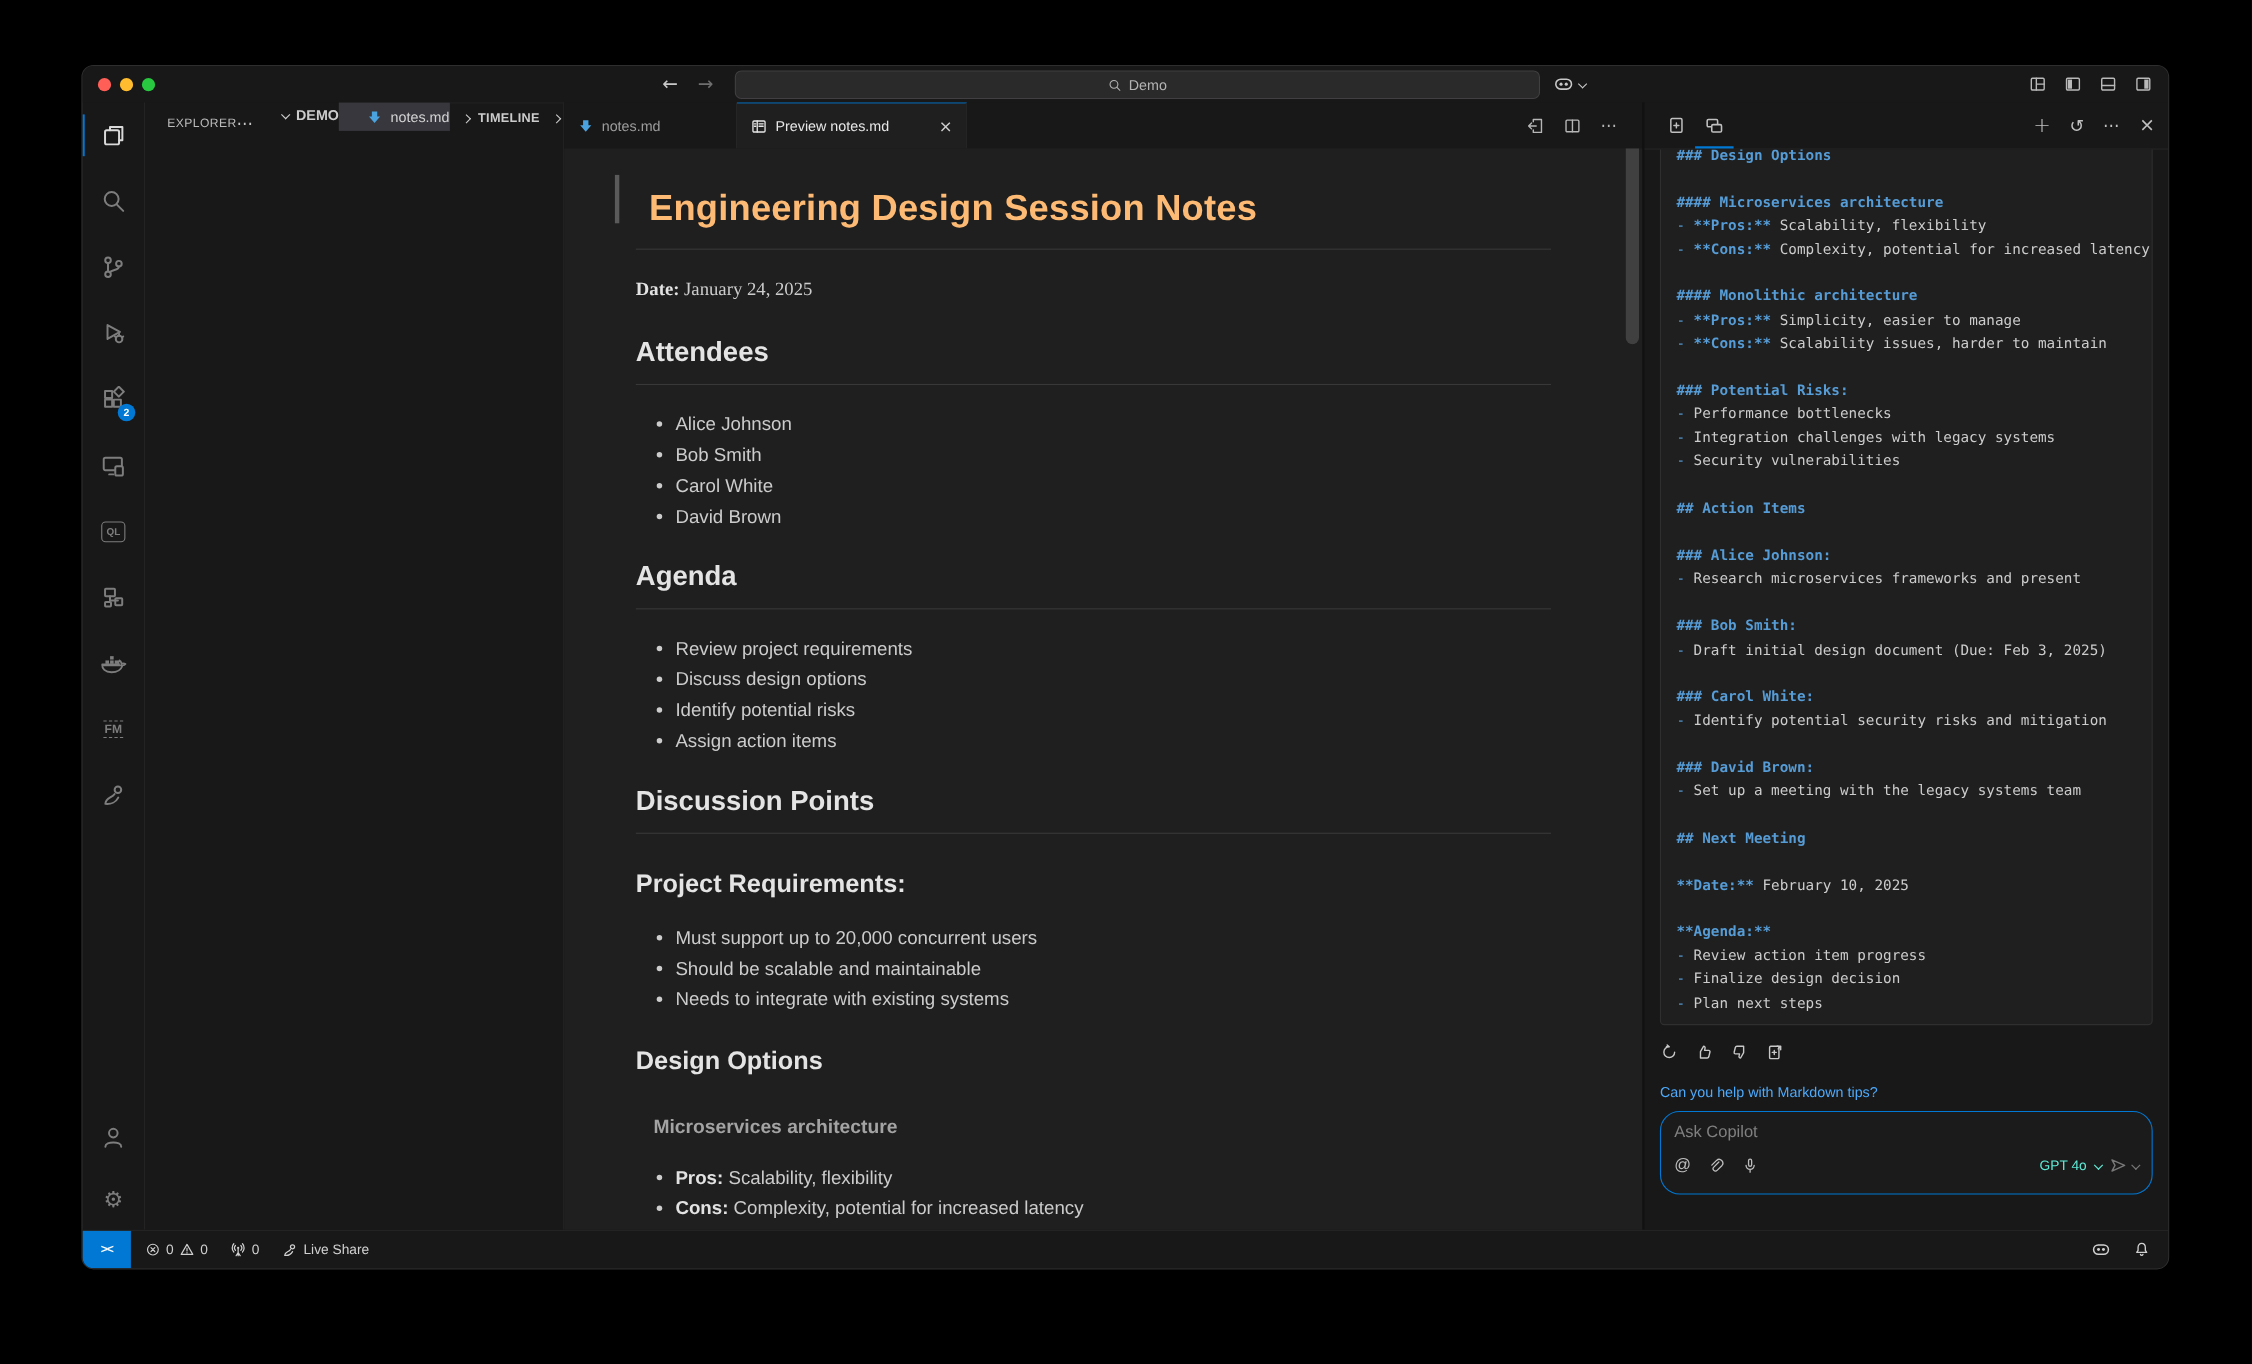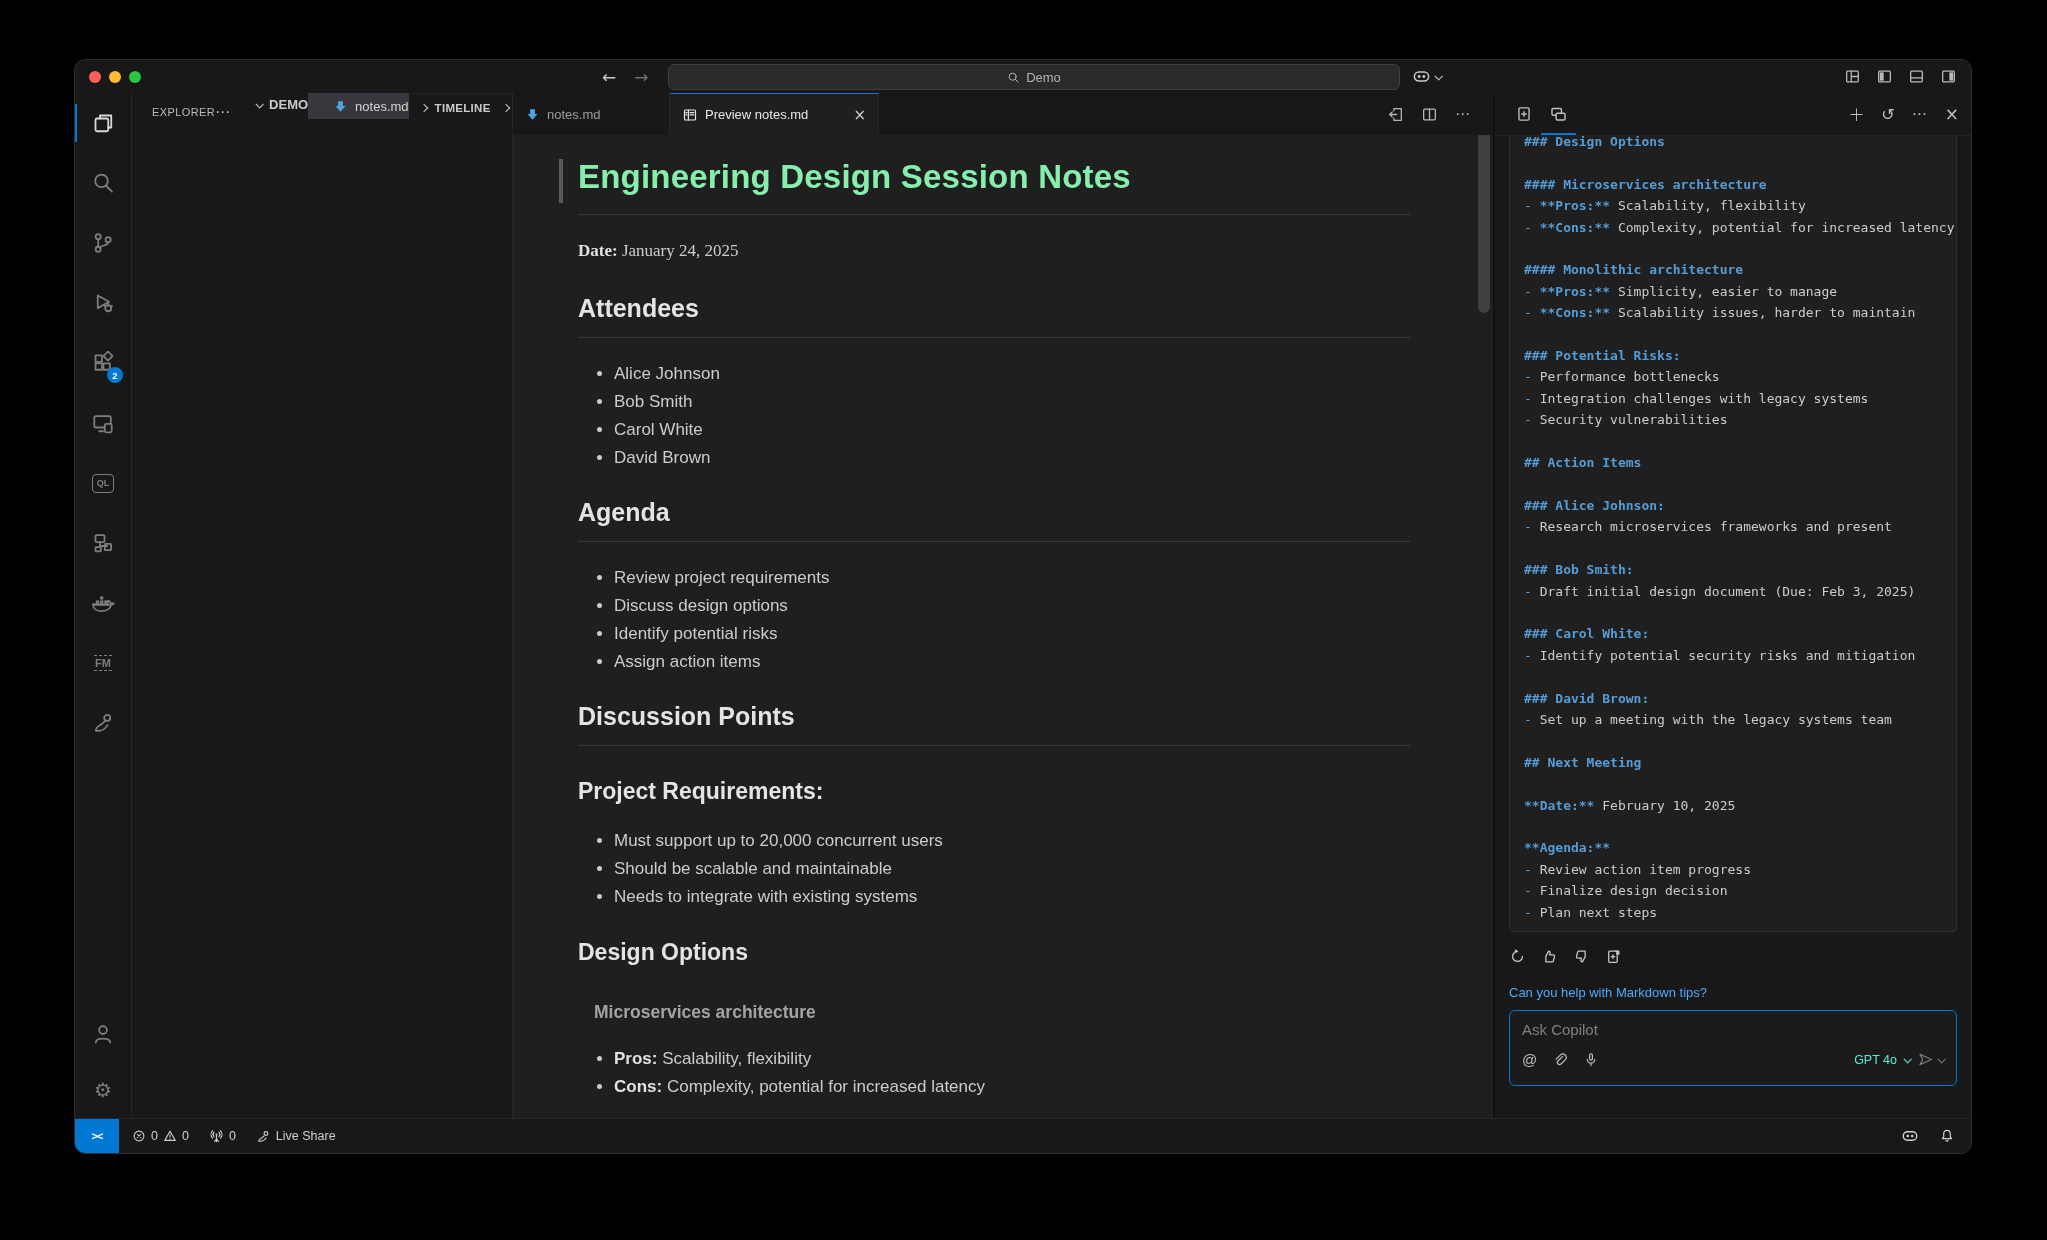--- a/index.html
+++ b/index.html
@@ -62,21 +62,21 @@
   .tab.inactive{width:157px;color:#9d9d9d;background:#181818;}
   .tab.active{width:209px;color:#e7e7e7;background:#1f1f1f;border-top:1.5px solid #0078d4;}
   .tab .close{margin-left:auto;color:#cfcfcf;font-size:15px;}
   .editor-actions{margin-left:auto;display:flex;align-items:center;gap:17px;padding-right:22px;color:#b6b6b6;}
   .dots{font-size:15px;letter-spacing:1px;}
 
   .editorcontent{flex:1;position:relative;overflow:hidden;background:#1f1f1f;}
   .scrollthumb{position:absolute;right:3px;top:-6px;width:12px;height:184px;border-radius:6px;background:#464646;opacity:.85;}
   .preview{position:absolute;left:65px;top:23px;width:832px;color:#cccccc;font-size:17px;}
   .mdbar{position:absolute;left:46px;top:24px;width:4px;height:44px;background:#5a5a5a;}
-  .preview h1{margin:0;font-size:33px;font-weight:600;color:#86efac;letter-spacing:.2px;}
+  .preview h1{margin:12px;font-size:33px;font-weight:600;color:#fdba74;letter-spacing:.2px;}
   .preview hr{border:0;border-top:1px solid #383838;margin:0;}
   .hr1{margin-top:18px !important;}
   .pv-date{margin-top:26px;font-size:17px;font-family:Liberation Serif, serif;}
   .pv-date b{color:#e2e2e2;}
   .preview h2{margin:26px 0 0 0;font-size:25px;font-weight:700;color:#e4e4e4;}
   .h2-first{margin-top:33px !important;}
   .hr2{margin-top:14px !important;}
   .preview ul{margin:22px 0 0 0;padding-left:36px;}
   .preview li{line-height:28px;}
   .preview li b{color:#e2e2e2;}
@@ -96,21 +96,21 @@
 
   .chatbody{flex:1;padding:0 14px;overflow:hidden;display:flex;flex-direction:column;min-height:0;}
   .codeblock{margin-top:-14px;border:1px solid #2f2f2f;border-radius:4px;background:#1f1f1f;
              padding:8px 0 8px 14px;overflow:hidden;white-space:pre;
              font-family:"DejaVu Sans Mono",monospace;font-size:13px;line-height:21.4px;}
   .codeblock .h{color:#569cd6;font-weight:700;}
   .codeblock .d{color:#569cd6;}
   .codeblock .p{color:#cccccc;}
   .resp-actions{margin-top:16px;display:flex;align-items:center;gap:15px;color:#c8c8c8;}
   .suggestion{margin-top:20px;color:#4daafc;font-size:13px;}
-  .inputbox{margin-top:10px;border:1px solid #0078d4;border-radius:6px;background:#1b1b1b;padding:10px 12px 9px;box-sizing:border-box;height:76px;}
+  .inputbox{margin-top:10px;border:1px solid #0078d4;border-radius:18px;background:#1b1b1b;padding:10px 12px 9px;box-sizing:border-box;height:76px;}
   .placeholder{color:#808080;font-size:15px;}
   .inputrow{margin-top:13px;display:flex;align-items:center;gap:15px;color:#bdbdbd;}
   .at{font-size:15px;}
   .ir-right{margin-left:auto;display:flex;align-items:center;gap:7px;color:#5eead4;font-size:12.5px;}
   .send{color:#787878;display:flex;align-items:center;gap:4px;}
 
   
   .statusbar{height:34px;flex:0 0 34px;background:#181818;border-top:1px solid #252525;display:flex;align-items:center;
              color:#d0d0d0;font-size:12.5px;}
   .remote{width:44px;height:34px;background:#0078d4;color:#fff;display:flex;align-items:center;justify-content:center;

